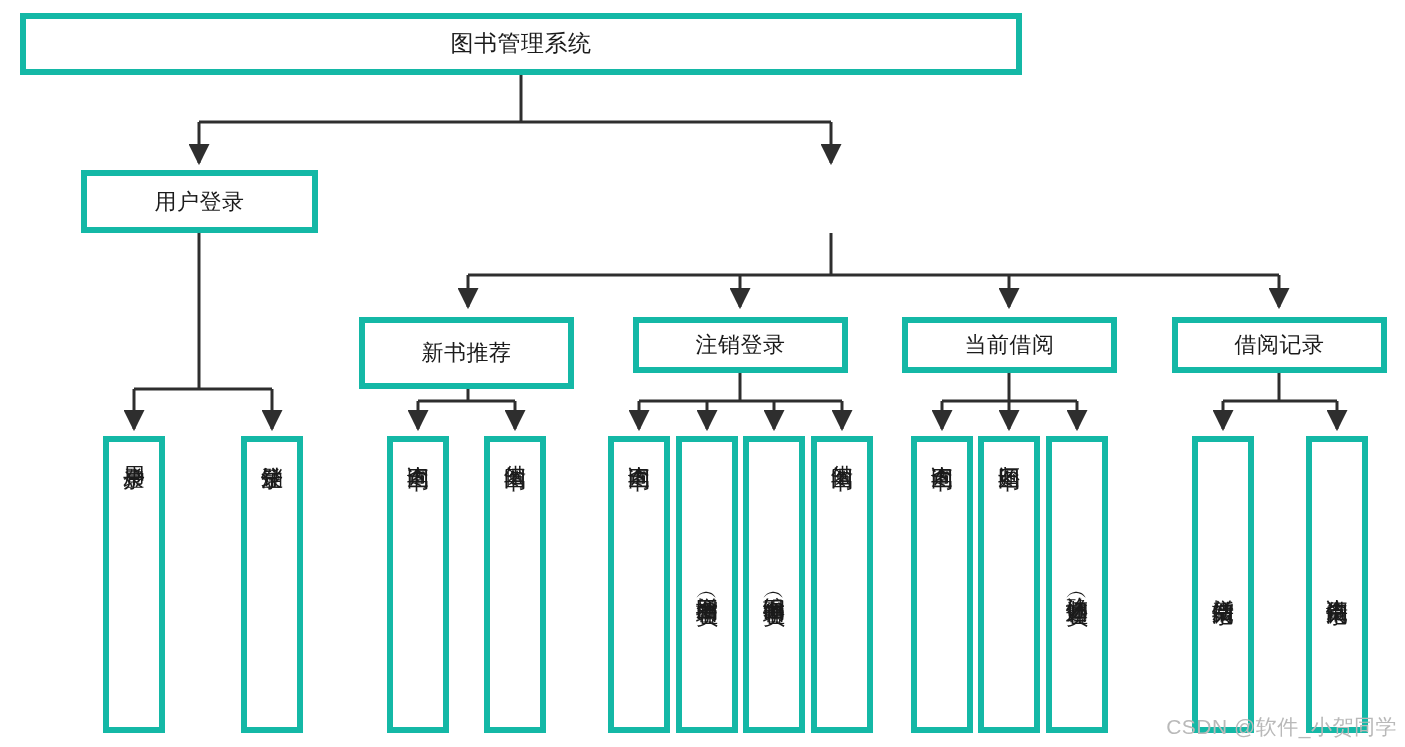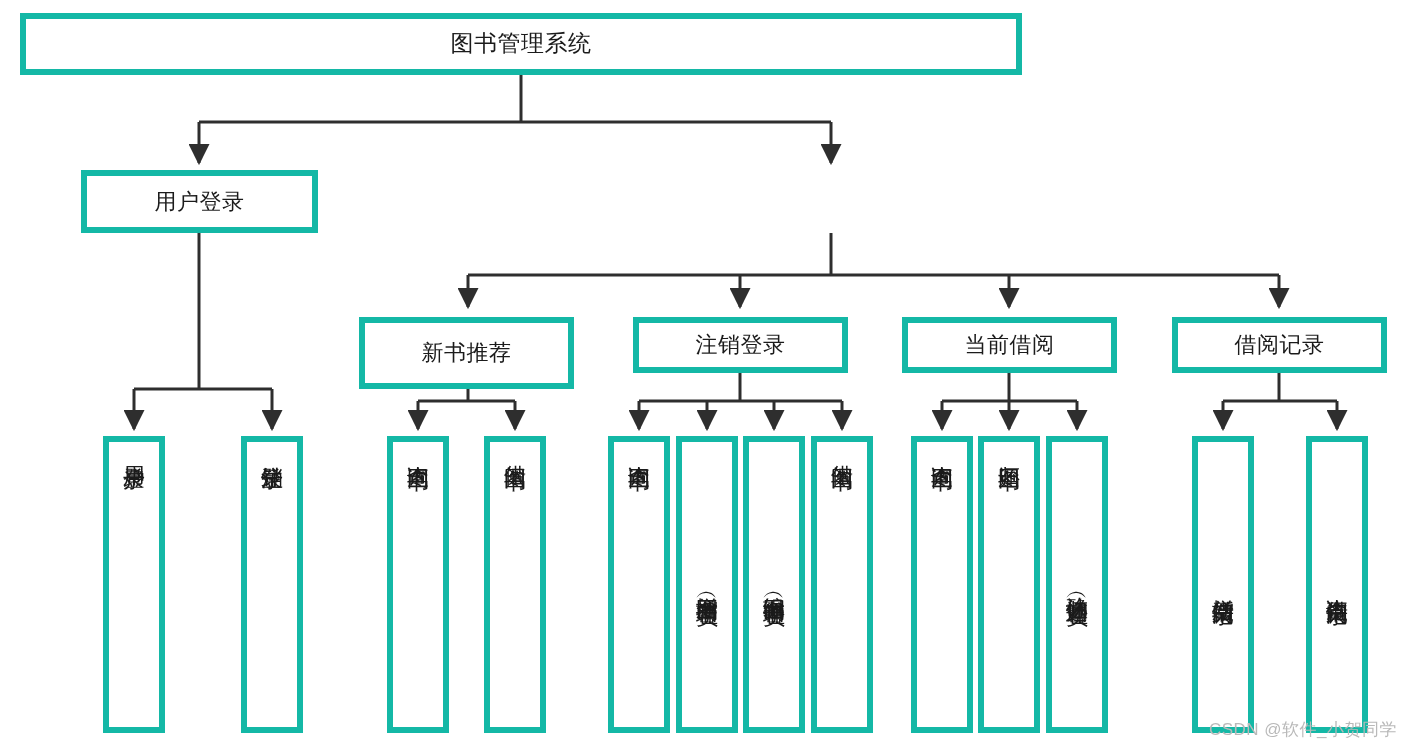--- a/index.html
+++ b/index.html
@@ -62,21 +62,21 @@
     left: 0;
     top: 0;
     width: 1405px;
     height: 747px;
     pointer-events: none;
   }
   .watermark {
     position: absolute;
     right: 8px;
     bottom: 6px;
-    font-size: 17px;
+    font-size: 21px;
     color: #b9b9b9;
     letter-spacing: 0.5px;
     user-select: none;
     white-space: nowrap;
   }
 </style>
 </head>
 <body>
 
 <div id="canvas">

